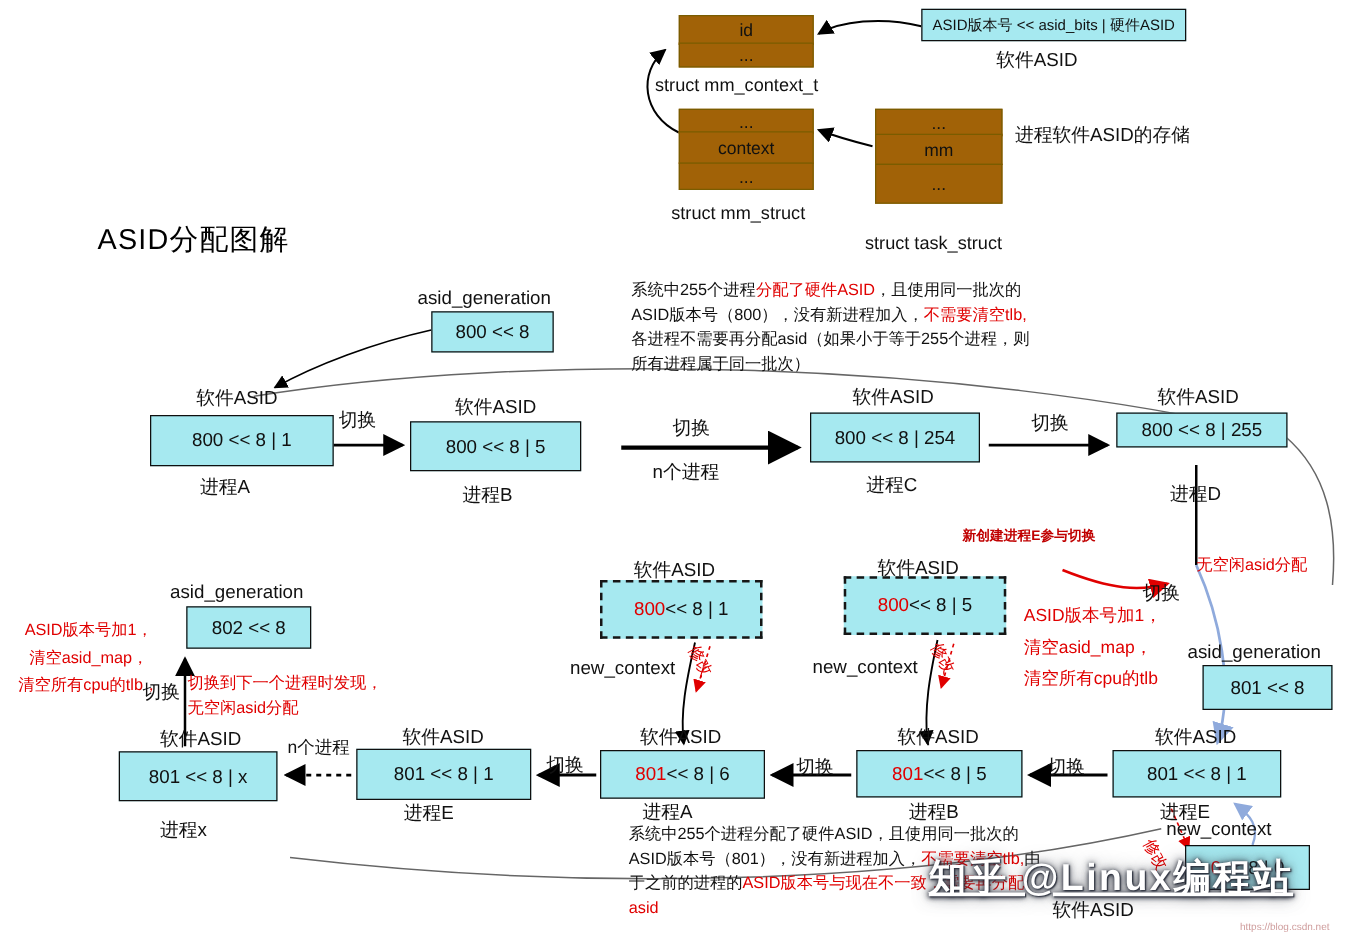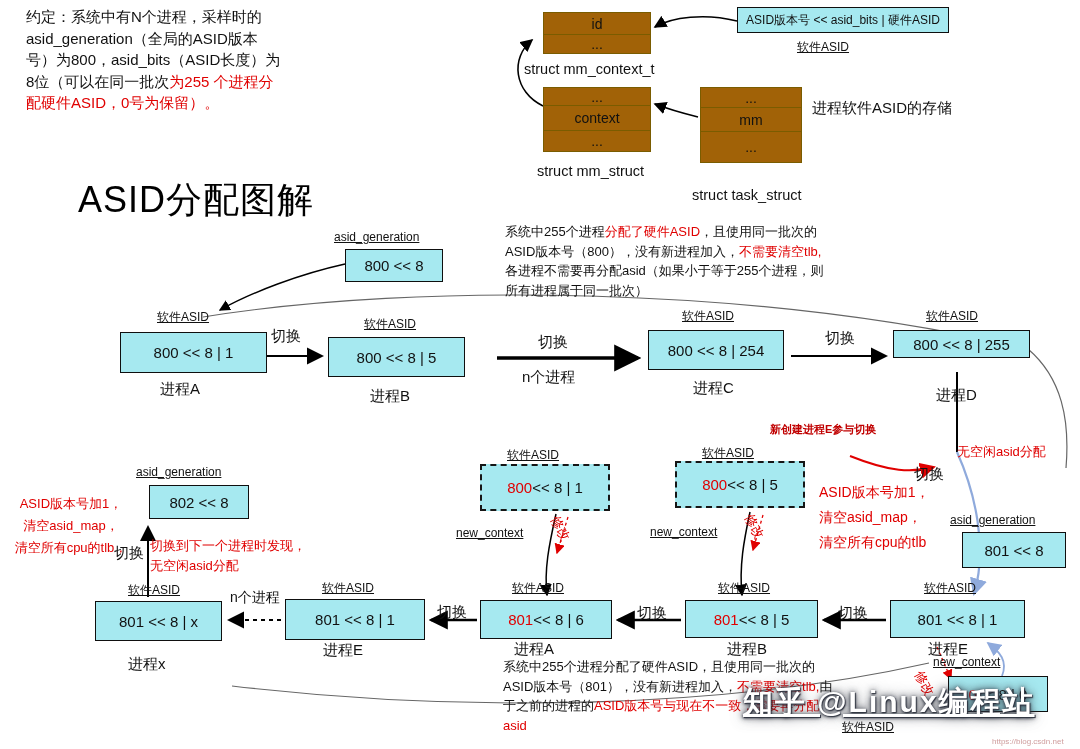--- a/index.html
+++ b/index.html
@@ -1,21 +1,21 @@
 <!DOCTYPE html>
 <html><head>
 <meta charset="utf-8">
 <style>
   html,body{margin:0;padding:0;background:#fff;}
   #canvas{position:relative;width:1080px;height:749px;background:#fff;overflow:hidden;
           font-family:"Liberation Sans","DejaVu Sans",sans-serif;color:#111;}
   #wires{position:absolute;left:0;top:0;z-index:1;}
   .intro{position:absolute;z-index:2;font-size:15px;line-height:21.5px;width:258px;}
-  .title{position:absolute;z-index:2;font-size:36px;color:#000;letter-spacing:1px;white-space:nowrap;}
-  .lab{position:absolute;z-index:2;font-size:12px;white-space:nowrap;text-decoration:underline;}
+  .title{position:absolute;z-index:2;font-size:23px;color:#000;letter-spacing:1px;white-space:nowrap;}
+  .lab{position:absolute;z-index:2;font-size:15px;white-space:nowrap;}
   .name{position:absolute;z-index:2;font-size:15px;white-space:nowrap;}
   .sw{position:absolute;z-index:2;font-size:15px;white-space:nowrap;}
   .cbox{position:absolute;z-index:2;background:#a6e9f0;border:1.6px solid #0f0f0f;
         display:flex;align-items:center;justify-content:center;font-size:15px;white-space:nowrap;box-sizing:border-box;}
   .cbox.sm{font-size:12px;}
   .cbox.dashed{border:2.2px dashed #161616;}
   .struct{position:absolute;z-index:2;}
   .srow{background:#a16207;border:1.4px solid #7a5c00;margin-top:-1.4px;display:flex;
         align-items:center;justify-content:center;font-size:14px;box-sizing:border-box;}
   .cap{position:absolute;z-index:2;font-size:14.5px;white-space:nowrap;}
@@ -75,23 +75,20 @@
     <path d="M568,517 L557,553" fill="none" stroke="#e00000" stroke-width="1.3" stroke-dasharray="3 3" marker-end="url(#ar)"></path>
     <path d="M750,512 C744,540 739,566 742,595" fill="none" stroke="#000" stroke-width="1.5" marker-end="url(#ab)"></path>
     <path d="M763,515 L753,550" fill="none" stroke="#e00000" stroke-width="1.3" stroke-dasharray="3 3" marker-end="url(#ar)"></path>
 
     <path d="M937,647 L951,679" fill="none" stroke="#e00000" stroke-width="1.3" stroke-dasharray="3 3" marker-end="url(#ar)"></path>
     <path d="M1002,676 C1008,661 1000,652 988,643" fill="none" stroke="#8faadc" stroke-width="1.8" marker-end="url(#abl)"></path>
 
     <path d="M232,686 C470,714 730,708 929,663" fill="none" stroke="#666" stroke-width="1.2"></path>
   </svg>
 
-  <div class="intro" style="left:26px;top:6px;">
-    <span>约定：系统中有N个进程，采样时的asid_generation（全局的ASID版本号）为800，asid_bits（ASID长度）为8位（可以在同一批次</span><span class="red">为255 个进程分配硬件ASID，0号为保留）。</span>
-  </div>
 
   <div class="title" style="left:78px;top:176px;">ASID分配图解</div>
 
   <div class="struct" style="left:543px;top:13px;width:108px;">
     <div class="srow" style="height:24px;">id</div>
     <div class="srow" style="height:20px;">...</div>
   </div>
   <div class="cap" style="left:524px;top:61px;">struct mm_context_t</div>
 
   <div class="cbox sm" style="left:737px;top:7px;width:212px;height:26px;">ASID版本号 &lt;&lt; asid_bits | 硬件ASID</div>

